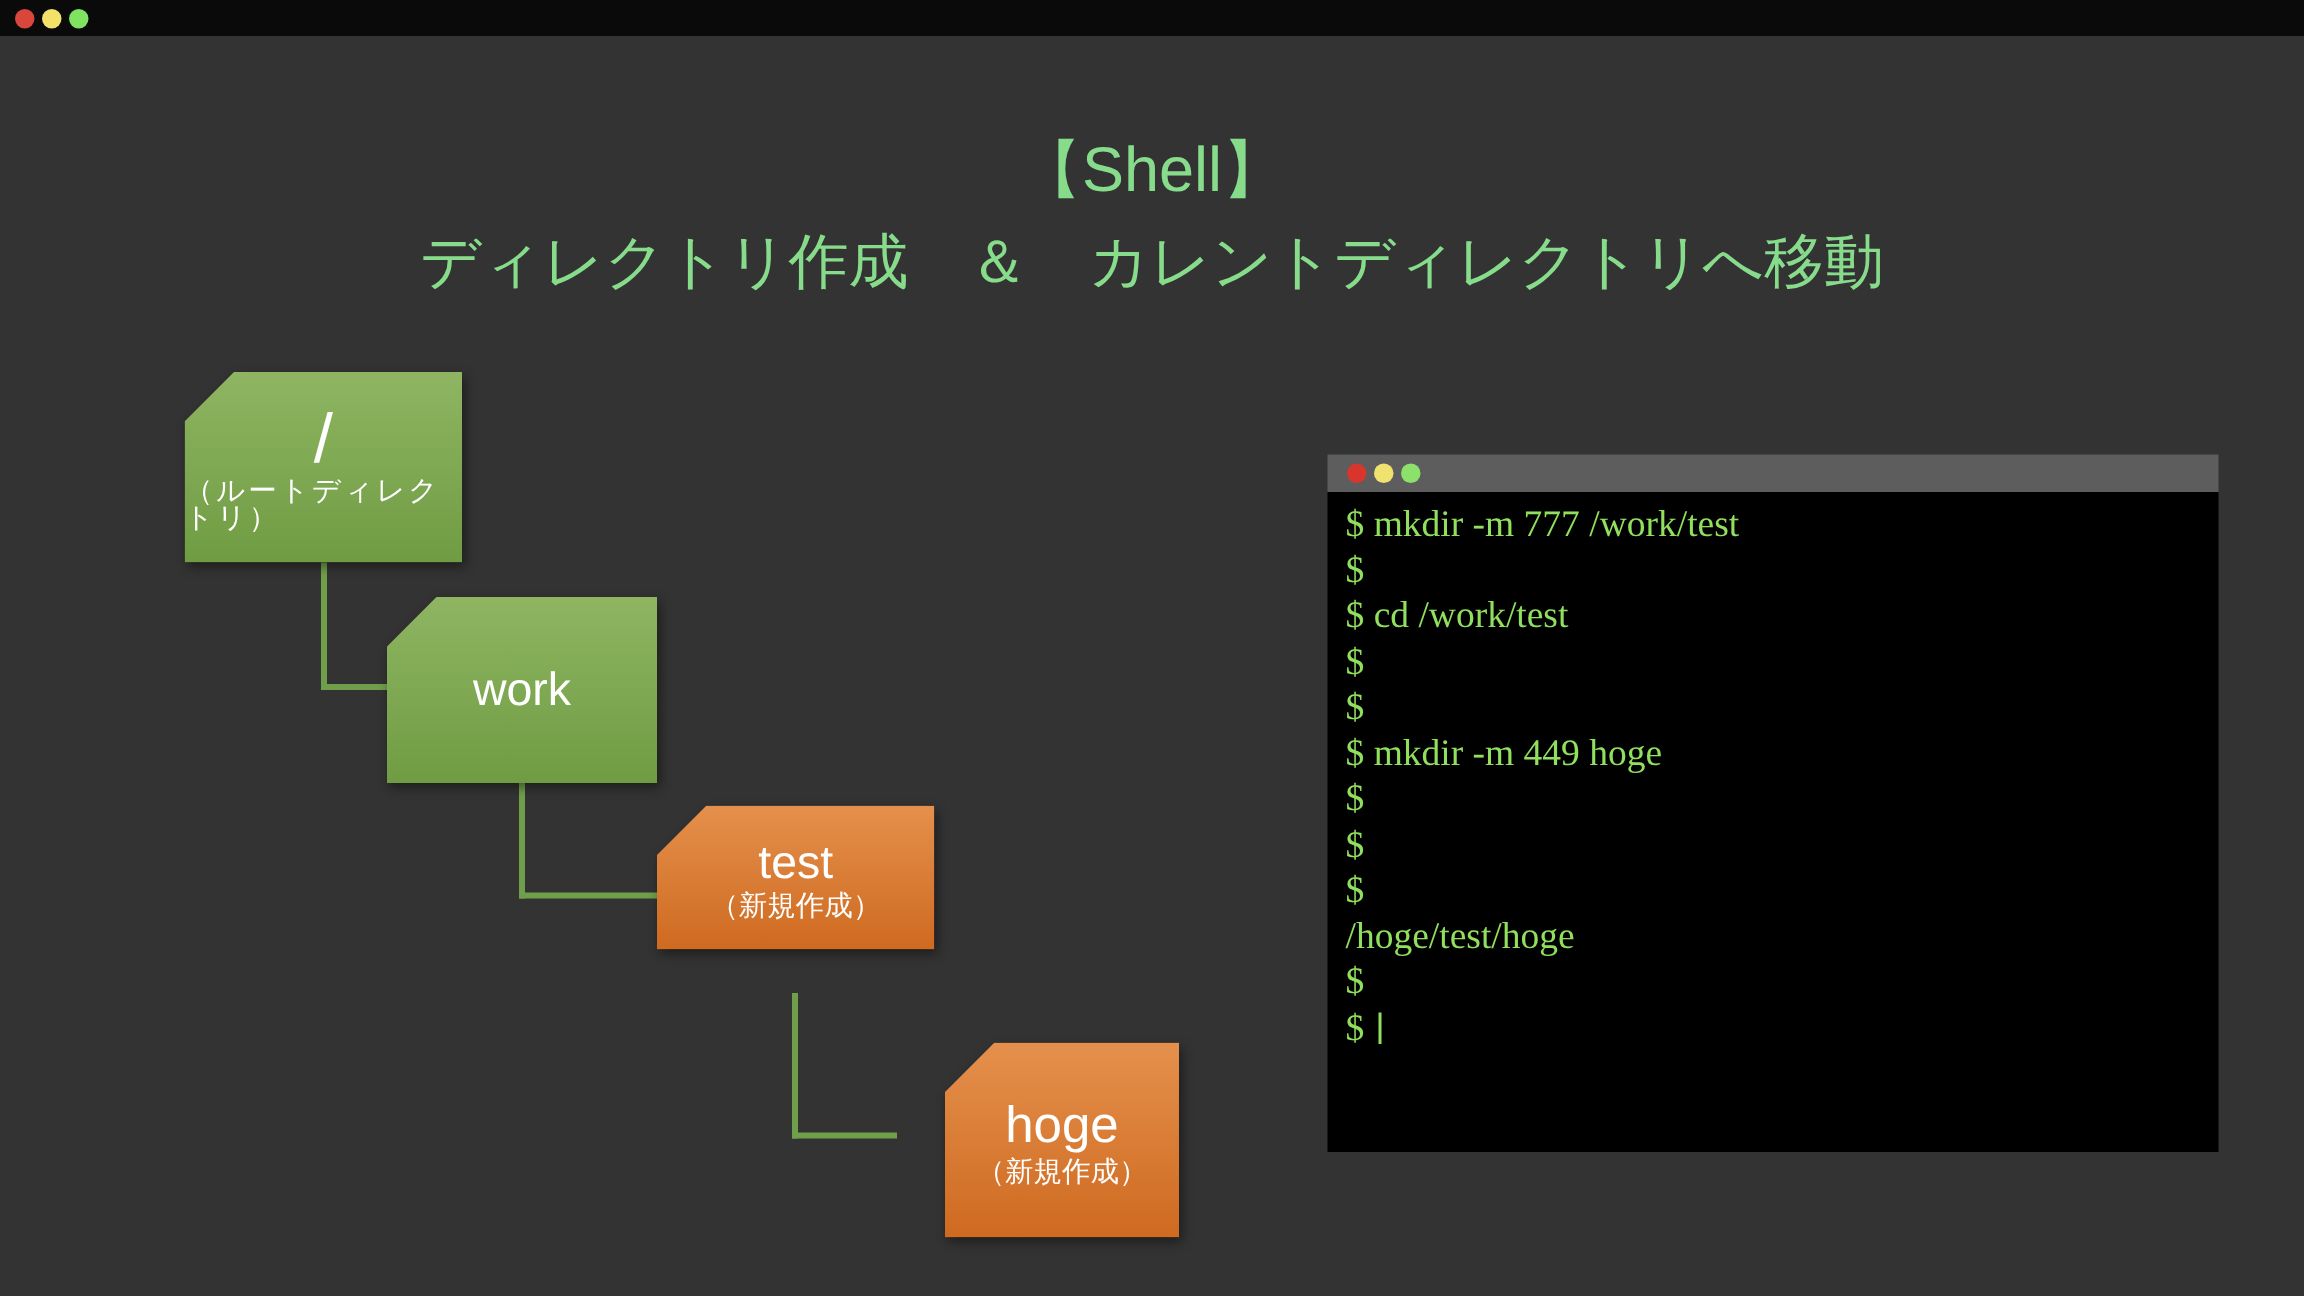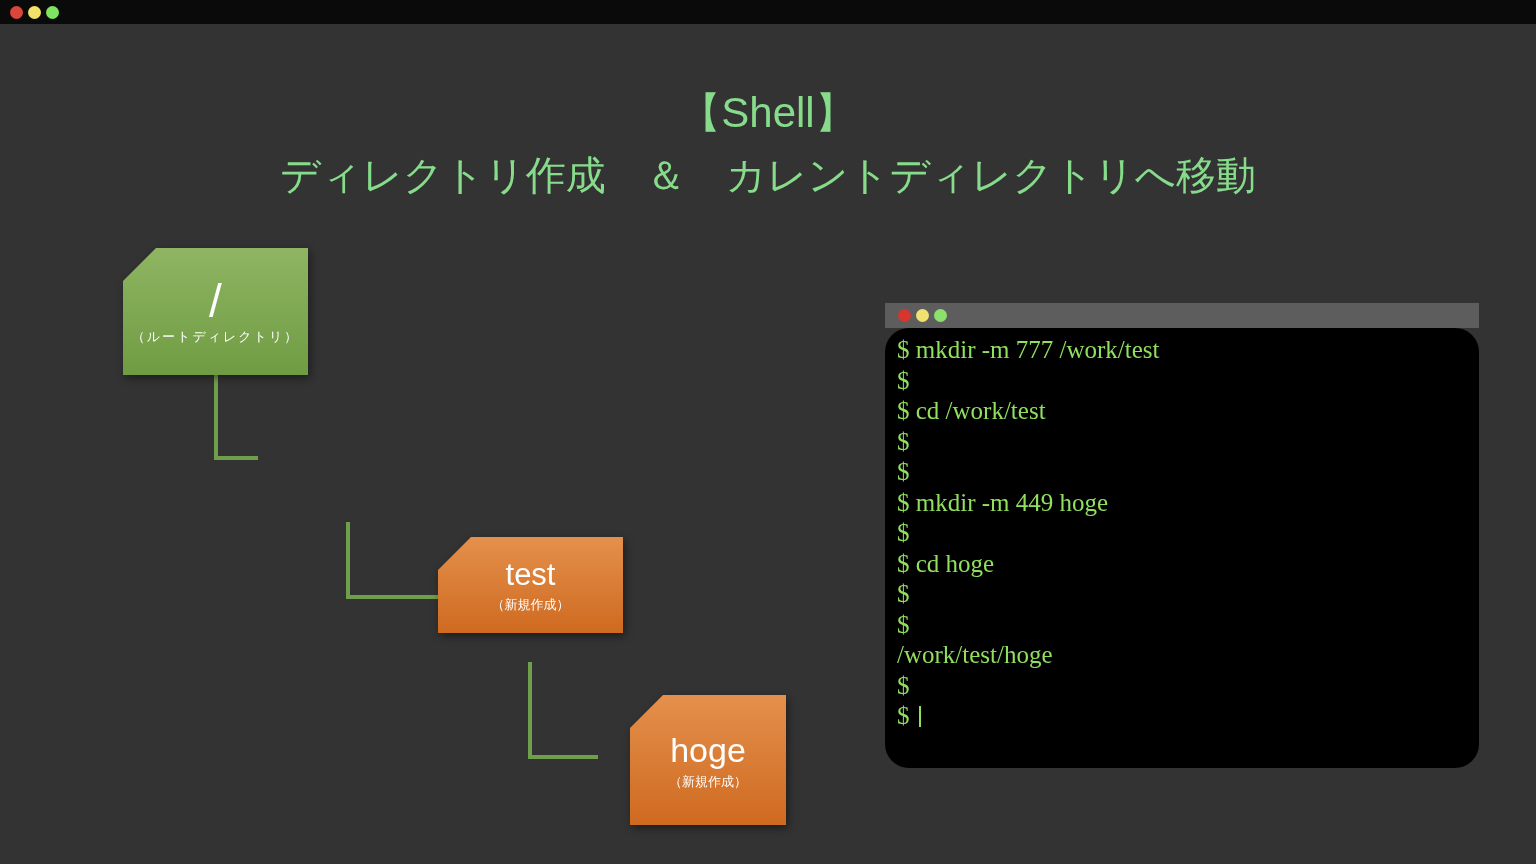--- a/index.html
+++ b/index.html
@@ -39,21 +39,21 @@
   }
   .node.green  { background:linear-gradient(180deg,#8fb562 0%,#6f9c43 100%); }
   .node.orange { background:linear-gradient(180deg,#e4904c 0%,#cf6a20 100%); }
   .nodew-root { left:123px; top:248px; width:185px; height:127px; }
   .nodew-work { left:258px; top:398px; width:180px; height:124px; }
   .nodew-test { left:438px; top:537px; width:185px; height:96px; }
   .nodew-hoge { left:630px; top:695px; width:156px; height:130px; }
   .label-slash { font-size:46px; line-height:48px; font-weight:300; }
   .label-mid   { font-size:31px; line-height:36px; font-weight:400; }
   .label-big   { font-size:34px; line-height:40px; font-weight:400; }
-  .sublabel    { font-size:13px; line-height:18px; margin-top:3px; }
+  .sublabel    { font-size:19px; line-height:18px; margin-top:3px; }
   .sublabel.spaced { letter-spacing:2px; }
 
   
   .conn { position:absolute; background:#6f9f4b; }
   .c1v { left:214px; top:375px; width:4px;  height:85px; }
   .c1h { left:214px; top:456px; width:44px; height:4px;  }
   .c2v { left:346px; top:522px; width:4px;  height:77px; }
   .c2h { left:346px; top:595px; width:92px; height:4px;  }
   .c3v { left:528px; top:662px; width:4px;  height:97px; }
   .c3h { left:528px; top:755px; width:70px; height:4px;  }
@@ -63,21 +63,21 @@
     position:absolute; left:885px; top:303px; width:594px; height:465px;
   }
   .term-bar {
     height:25px; background:#5d5d5d;
     display:flex; align-items:center; padding-left:13px;
   }
   .term-body {
     height:440px; background:#000000;
     padding:7px 0 0 12px;
     font-family:"Liberation Serif", serif;
-    font-size:25px; color:#90e05e;border-radius:24px;
+    font-size:25px; color:#90e05e;
   }
   .term-line { height:30.5px; line-height:30.5px; white-space:pre; }
   .cursor {
     display:inline-block; width:2px; height:21px;
     background:#90e05e; margin-left:9px; vertical-align:-3px;
   }
 </style>
 </head>
 <body>
 
@@ -100,20 +100,25 @@
   <div class="conn c2h"></div>
   <div class="conn c3v"></div>
   <div class="conn c3h"></div>
 
   <div class="nodew nodew-root">
     <div class="node green">
       <div class="label-slash">/</div>
       <div class="sublabel spaced">（ルートディレクトリ）</div>
     </div>
   </div>
+  <div class="nodew nodew-work">
+    <div class="node green">
+      <div class="label-mid">work</div>
+    </div>
+  </div>
   <div class="nodew nodew-test">
     <div class="node orange">
       <div class="label-mid">test</div>
       <div class="sublabel">（新規作成）</div>
     </div>
   </div>
   <div class="nodew nodew-hoge">
     <div class="node orange">
       <div class="label-big">hoge</div>
       <div class="sublabel">（新規作成）</div>
@@ -130,23 +135,22 @@
     </div>
     <div class="term-body">
       <div id="term-lines">
           <div class="term-line">$ mkdir -m 777 /work/test</div>
           <div class="term-line">$</div>
           <div class="term-line">$ cd /work/test</div>
           <div class="term-line">$</div>
           <div class="term-line">$</div>
           <div class="term-line">$ mkdir -m 449 hoge</div>
           <div class="term-line">$</div>
-          <div class="term-line">$ cd hoge</div>
           <div class="term-line">$</div>
           <div class="term-line">$</div>
-          <div class="term-line">/work/test/hoge</div>
+          <div class="term-line">/hoge/test/hoge</div>
           <div class="term-line">$</div>
           <div class="term-line">$<span class="cursor"></span></div>
         </div>
     </div>
   </div>
 
 </div>
 
 </body></html>

